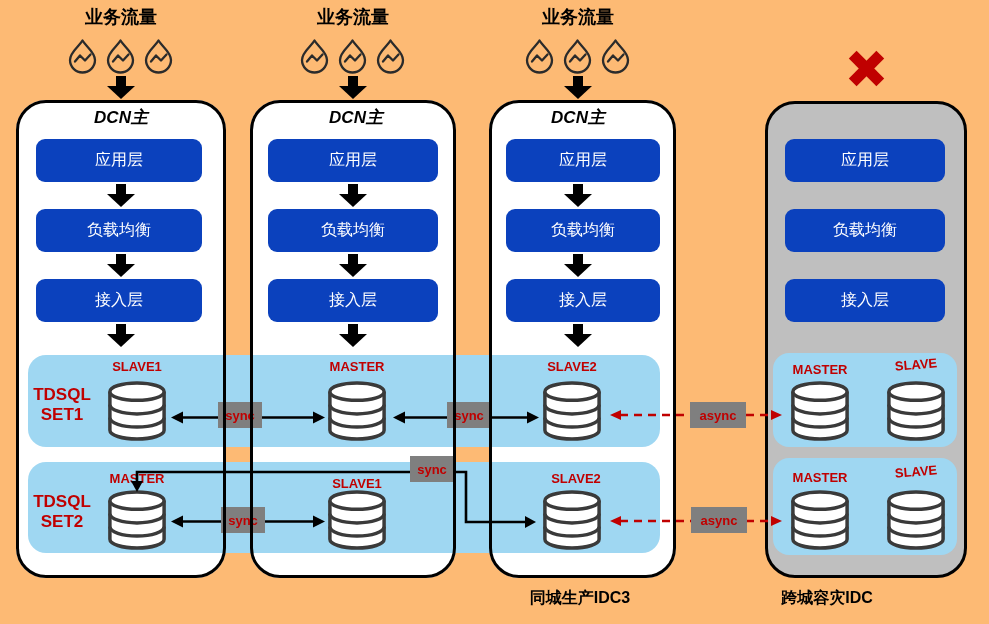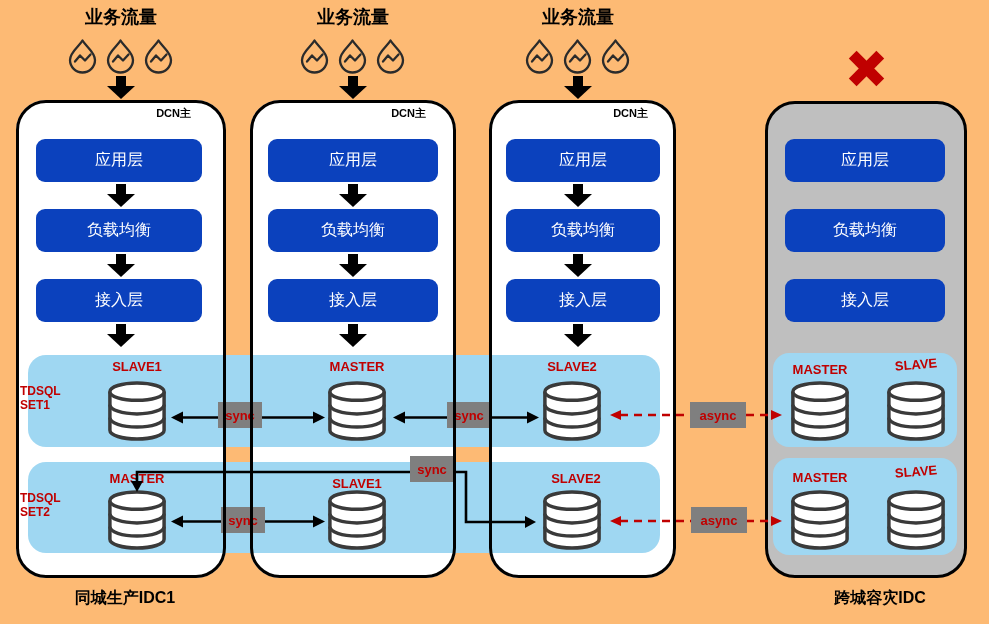--- a/index.html
+++ b/index.html
@@ -10,32 +10,32 @@
   
   .col-bg{position:absolute;background:#fff;border-radius:30px;z-index:1;}
   .band{position:absolute;background:#9FD7F2;border-radius:18px;z-index:2;}
   .col-frame{position:absolute;border:3px solid #000;border-radius:30px;background:transparent;z-index:7;pointer-events:none;}
   .idc4-body{position:absolute;background:#BFBFBF;border:3px solid #000;border-radius:30px;z-index:1;}
   .dr-box{position:absolute;background:#9FD7F2;border-radius:16px;z-index:2;}
   
   .traffic-title{position:absolute;width:160px;text-align:center;font-size:18px;font-weight:bold;z-index:4;}
   .drops{position:absolute;display:flex;gap:1px;z-index:4;}
   .drops svg{width:37px;height:38px;}
-  .dcn-title{position:absolute;width:140px;text-align:right;font-size:11px;font-weight:bold;z-index:4;}
+  .dcn-title{position:absolute;width:140px;text-align:center;font-size:17px;font-weight:bold;z-index:4;font-style:italic;}
   
   .big-arrow{position:absolute;width:28px;height:23px;z-index:4;}
   .big-arrow::before{content:"";position:absolute;left:9px;top:0;width:10px;height:10px;background:#000;}
   .big-arrow::after{content:"";position:absolute;left:0;top:10px;width:0;height:0;
      border-left:14px solid transparent;border-right:14px solid transparent;border-top:13px solid #000;}
   
   .layer-box{position:absolute;height:43px;background:#0B41BD;border-radius:9px;color:#fff;
      font-size:16px;display:flex;align-items:center;justify-content:center;z-index:4;}
   
-  .set-label{position:absolute;left:20px;width:84px;color:#C00000;
-     font-weight:bold;font-size:12px;line-height:1.15;z-index:4;}
+  .set-label{position:absolute;left:20px;width:84px;text-align:center;color:#C00000;
+     font-weight:bold;font-size:17px;line-height:1.15;z-index:4;}
   
   .cyl{position:absolute;width:64px;height:60px;z-index:4;}
   .db-label{position:absolute;width:100px;text-align:center;color:#C00000;font-weight:bold;font-size:13px;z-index:4;}
   .tilt{transform:rotate(-5deg);}
   
   .link-box{position:absolute;background:#7F7F7F;color:#C00000;font-weight:bold;font-size:13px;
      display:flex;align-items:center;justify-content:center;z-index:6;}
   
   .caption{position:absolute;top:588px;width:200px;text-align:center;font-size:16px;font-weight:bold;z-index:4;}
   
@@ -233,16 +233,16 @@
     <polygon points="782,521 771,516 771,526" fill="#C00000"></polygon>
   </svg>
 
   <div class="link-box" style="left:218px;top:402px;width:44px;height:26px">sync</div>
   <div class="link-box" style="left:447px;top:402px;width:44px;height:26px">sync</div>
   <div class="link-box" style="left:690px;top:402px;width:56px;height:26px">async</div>
   <div class="link-box" style="left:221px;top:507px;width:44px;height:26px">sync</div>
   <div class="link-box" style="left:410px;top:456px;width:44px;height:26px">sync</div>
   <div class="link-box" style="left:691px;top:507px;width:56px;height:26px">async</div>
 
-  <div class="caption" style="left:25px">同城生产IDC1</div>
-  <div class="caption" style="left:780px">跨城容灾IDC</div>
+  <div class="caption" style="left:480px">同城生产IDC3</div>
+  <div class="caption" style="left:727px">跨城容灾IDC</div>
 
 </div>
 
 </body></html>

